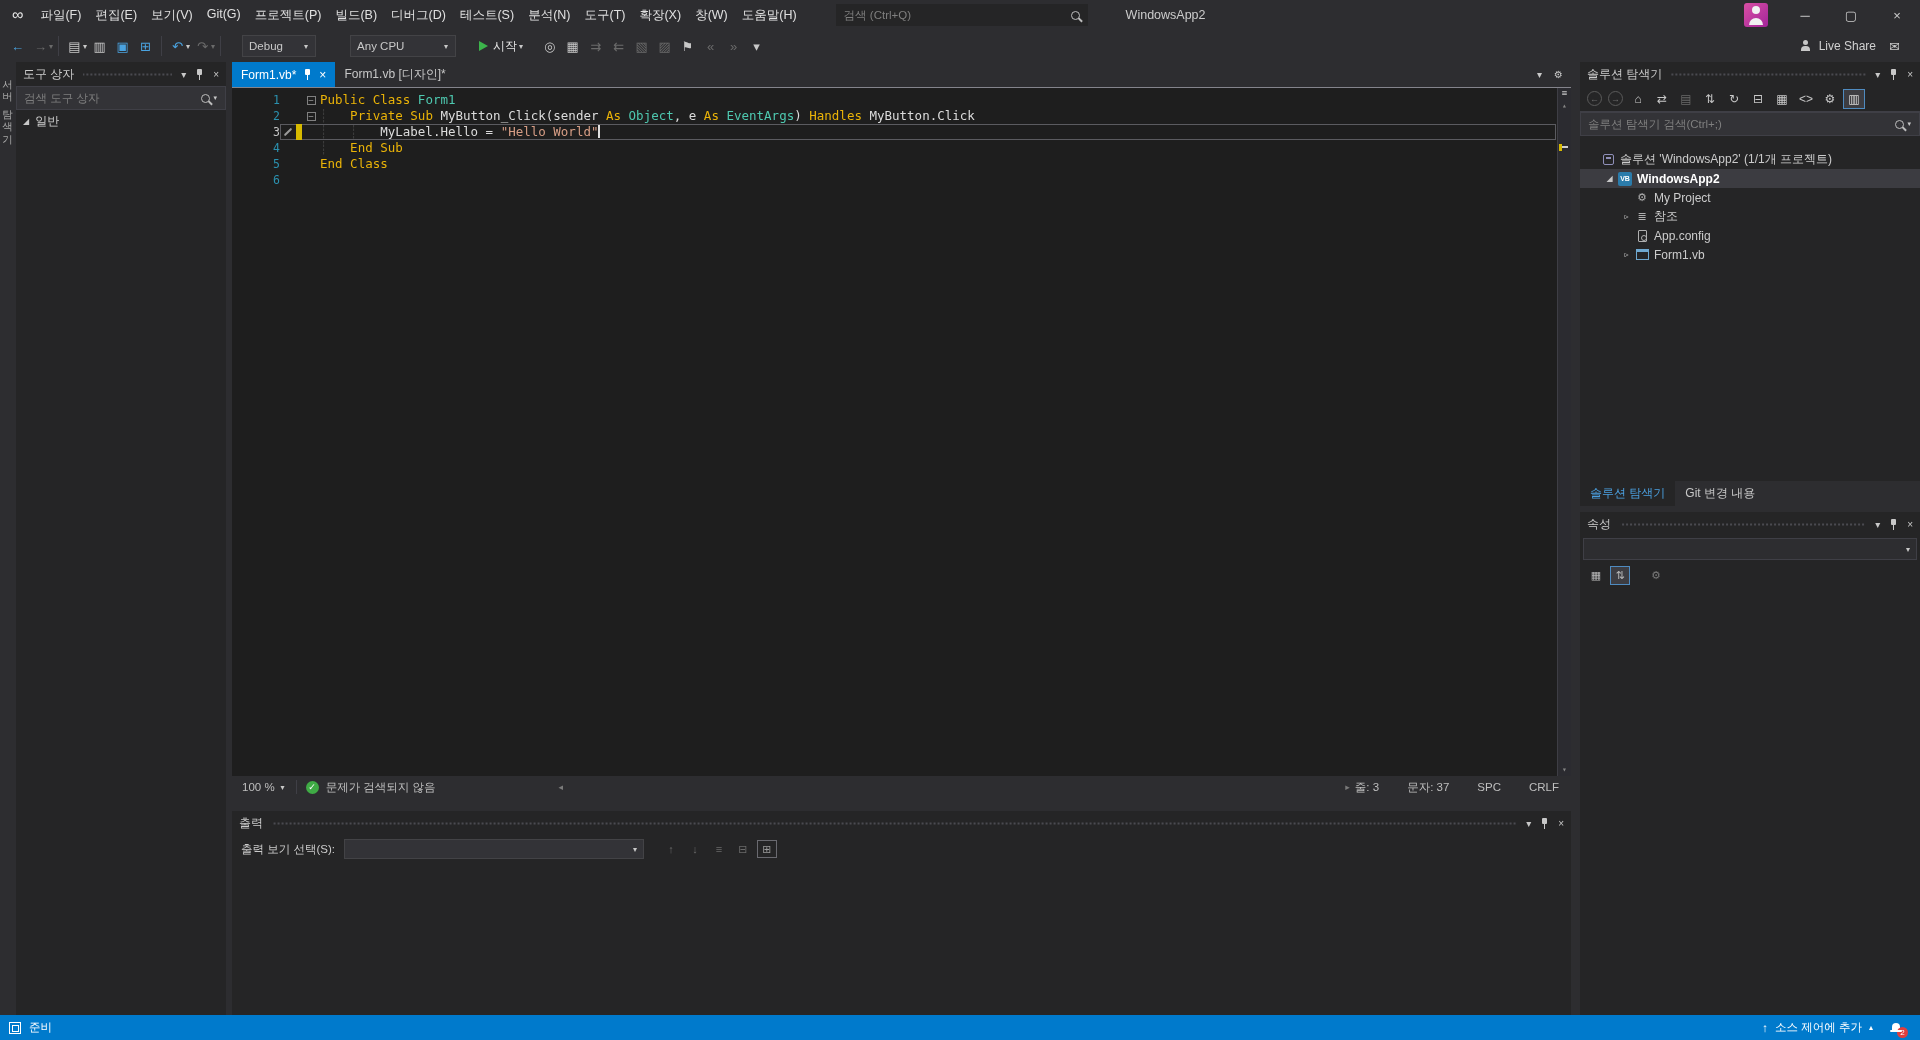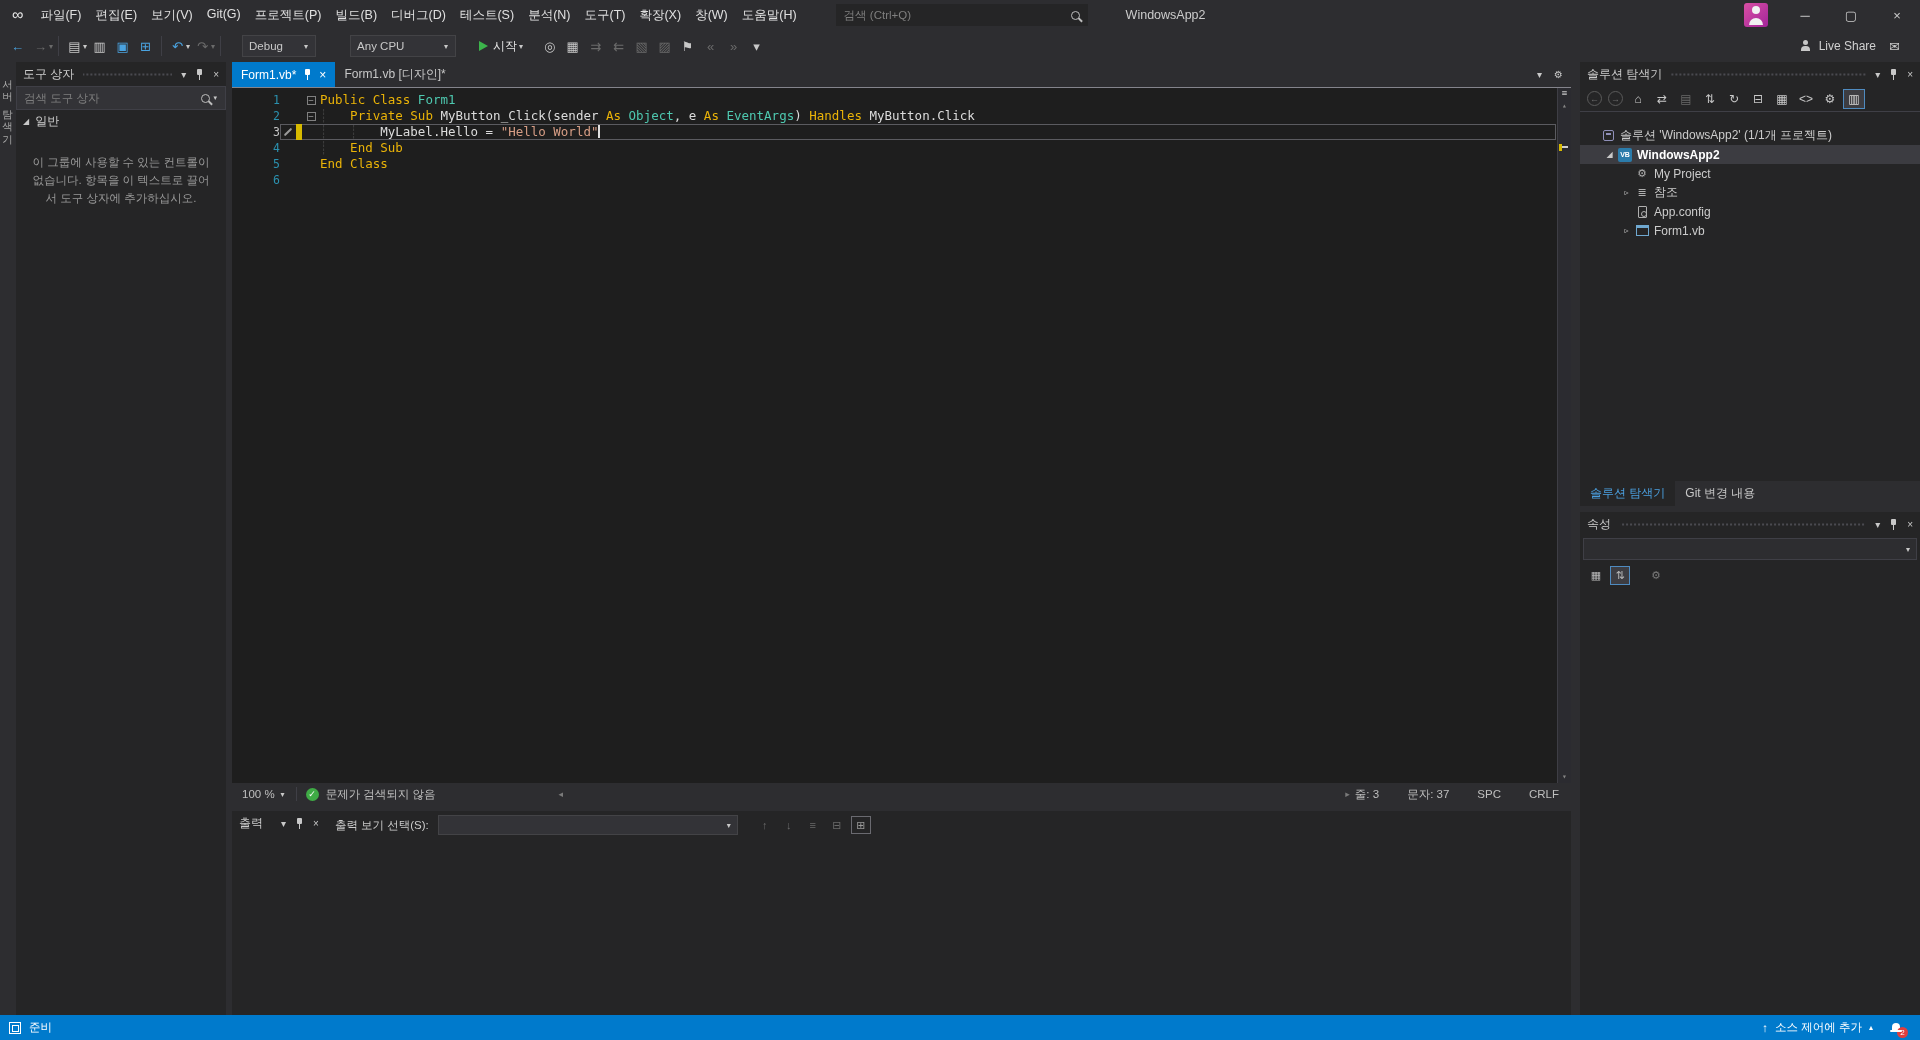--- a/index.html
+++ b/index.html
@@ -104,21 +104,21 @@
   .health{display:flex;align-items:center;gap:7px}
   .health-dot{width:13px;height:13px;border-radius:50%;background:#3fab45;color:#fff;font-size:9px;display:flex;align-items:center;justify-content:center}
   .health-dot i{font-style:normal}
   .hs-arrow{color:#7a7a7a;font-size:9px;padding:0 5px}
   .hs-arrow.first{margin-left:118px}
   .hs-track{flex:1}
   .es-right{display:flex;align-items:center}
   .es-right span{margin-right:28px;white-space:nowrap}
   .es-right span:last-child{margin-right:12px}
 
-  .output{height:204px;margin-top:6px;background:#252526;display:flex;flex:none}
+  .output{height:204px;margin-top:13px;background:#252526;display:flex;flex-direction:column;flex:none}
   .output-bar{height:28px;display:flex;align-items:center;padding:0 9px;gap:9px;flex:none;font-size:11.5px}
   .o-combo{width:300px;height:20px;background:#333337;border:1px solid #434346;position:relative}
   .o-combo .caret{position:absolute;right:5px;top:5px}
   .o-icons{display:flex;align-items:center;gap:4px;margin-left:8px}
   .o-ic{width:20px;height:18px;display:flex;align-items:center;justify-content:center;font-size:11px;color:#8a8a8a}
   .o-ic.dim{color:#6a6a6a}
   .o-ic.boxed{border:1px solid #6a6a70;color:#9a9a9a}
   .output-body{flex:1}
 
   
@@ -269,21 +269,20 @@
       </div>
       <div class="search-box">
         <span class="sb-text">검색 도구 상자</span>
         <span class="mag"></span>
         <span class="caret tiny">▾</span>
       </div>
       <div class="toolbox-section">
         <span class="sec-arrow">◢</span>
         <span>일반</span>
       </div>
-      <div class="toolbox-msg">이 그룹에 사용할 수 있는 컨트롤이 없습니다. 항목을 이 텍스트로 끌어서 도구 상자에 추가하십시오.</div>
     </div>
 
     <div class="center">
       <div class="tabs">
         <div id="doc-tabs" class="doc-tabs">
             <div class="tab active">
               <span>Form1.vb*</span>
               <span class="pin-i"></span>
               <span class="tab-close">×</span>
             </div>
@@ -443,20 +442,25 @@
             <span class="se-ic">⇄</span>
             <span class="se-ic dim">▤</span>
             <span class="se-ic">⇅</span>
             <span class="se-ic">↻</span>
             <span class="se-ic">⊟</span>
             <span class="se-ic">▦</span>
             <span class="se-ic">&lt;&gt;</span>
             <span class="se-ic">⚙</span>
             <span class="se-ic act">▥</span>
           </div>
+        <div class="search-box">
+          <span class="sb-text">솔루션 탐색기 검색(Ctrl+;)</span>
+          <span class="mag"></span>
+          <span class="caret tiny">▾</span>
+        </div>
         <div id="se-tree" class="tree">
             <div class="trow" style="padding-left: 6px;">
               <span class="t-arrow"></span>
               <span class="t-icon">
                 <span class="i-sln"></span>
               </span>
               <span class="t-label">솔루션 'WindowsApp2' (1/1개 프로젝트)</span>
             </div>
             <div class="trow sel" style="padding-left: 23px;">
               <span class="t-arrow">◢</span>

